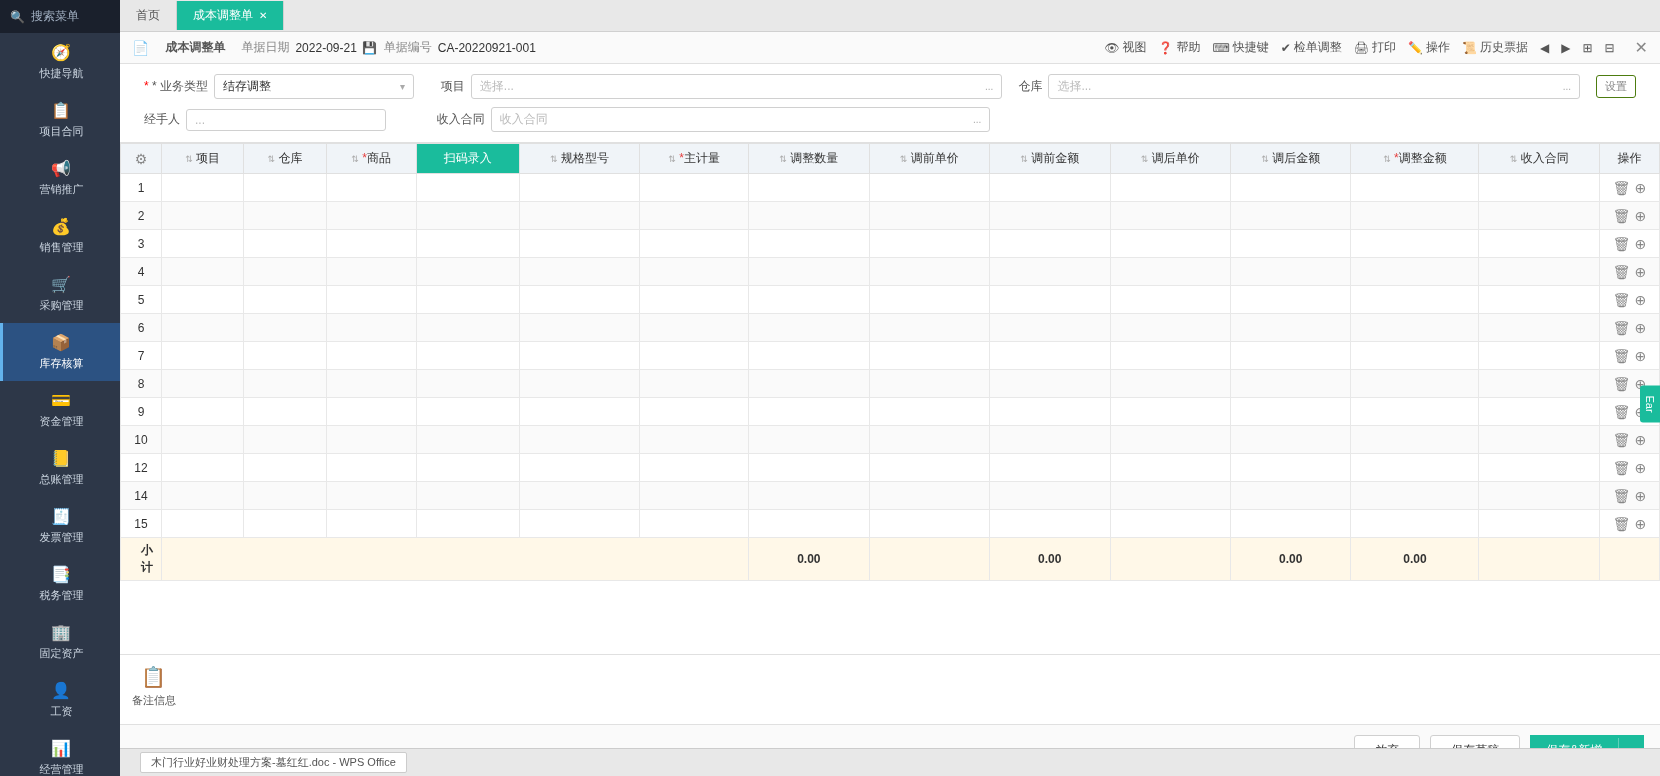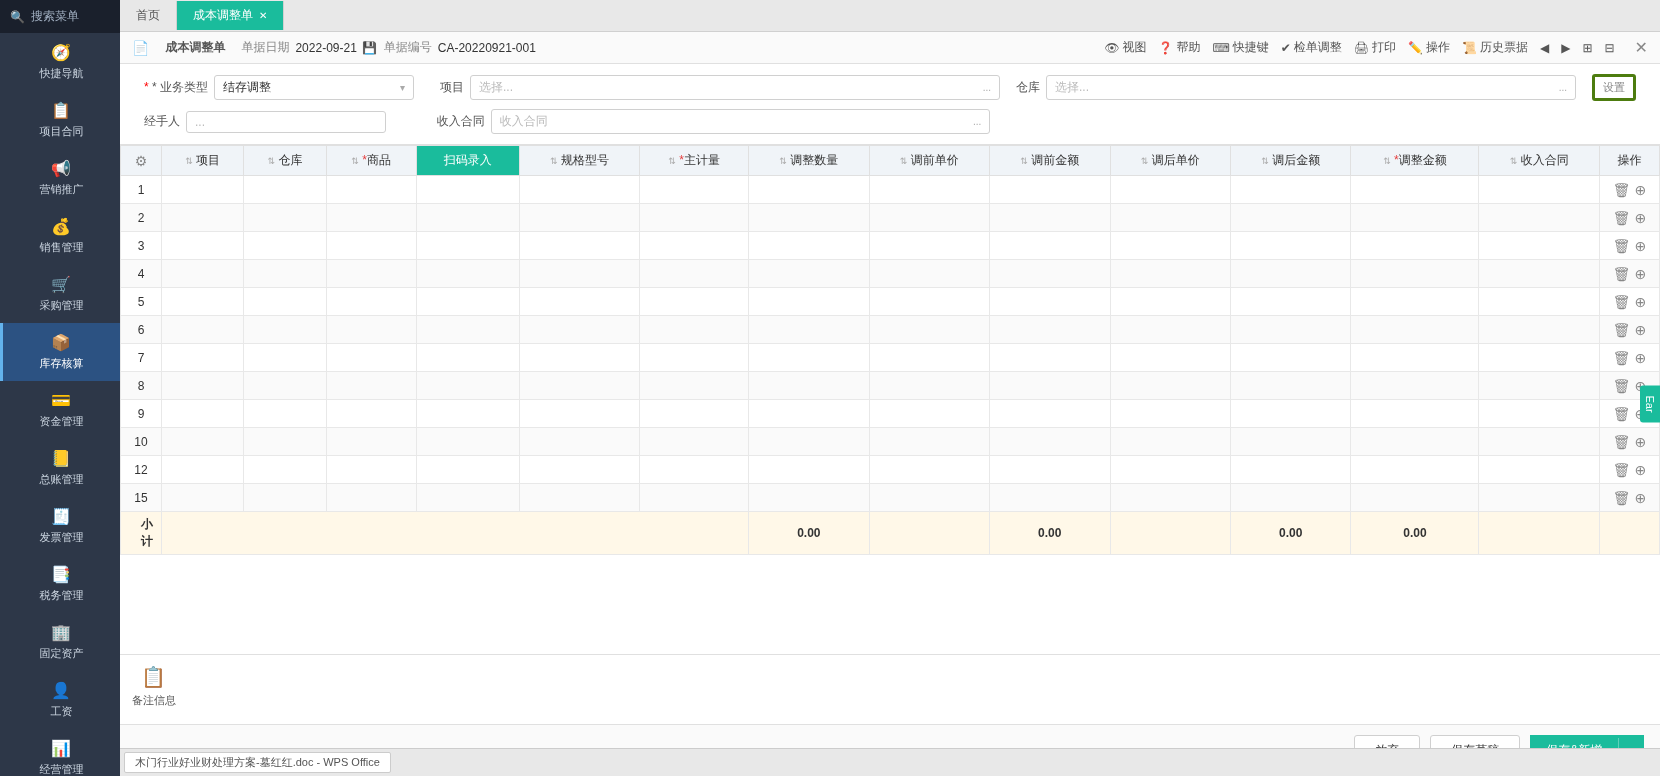--- a/index.html
+++ b/index.html
@@ -74,21 +74,21 @@
     .footer { border-top: 1px solid #e0e0e0; padding: 10px 16px; display: flex; justify-content: flex-end; gap: 10px; background: #fafafa; flex-shrink: 0; }
     .btn { padding: 6px 20px; border-radius: 3px; cursor: pointer; font-size: 12px; border: 1px solid #d0d0d0; background: #fff; color: #333; }
     .btn-split { background: #1abc9c; color: #fff; border-color: #1abc9c; display: flex; align-items: center; gap: 0; padding: 0; }
     .btn-split-main { padding: 6px 16px; cursor: pointer; }
     .btn-split-arrow { padding: 6px 8px; border-left: 1px solid rgba(255,255,255,0.3); cursor: pointer; }
 
     
     .right-edge { position: absolute; right: 0; top: 50%; transform: translateY(-50%); background: #1abc9c; color: #fff; writing-mode: vertical-rl; padding: 10px 4px; cursor: pointer; font-size: 11px; border-radius: 3px 0 0 3px; }
 
     
-    .taskbar { position: fixed; bottom: 0; left: 120px; right: 0; background: #e8e8e8; border-top: 1px solid #ccc; padding: 4px 4px; display: flex; align-items: center; gap: 8px; font-size: 11px; color: #555; height: 28px; z-index: 10; }
+    .taskbar { position: fixed; bottom: 0; left: 120px; right: 0; background: #e8e8e8; border-top: 1px solid #ccc; padding: 4px 20px; display: flex; align-items: center; gap: 8px; font-size: 11px; color: #555; height: 28px; z-index: 10; }
     .taskbar-item { background: #fff; border: 1px solid #ccc; padding: 2px 10px; border-radius: 2px; cursor: pointer; display: flex; align-items: center; gap: 4px; }
   </style>
 </head>
 <body>
 
 <div class="sidebar">
   <div class="sidebar-search">
     <span class="sidebar-search-icon">🔍</span>
     <span class="sidebar-search-text">搜索菜单</span>
   </div>
@@ -209,21 +209,21 @@
           </div>
         </div>
         <div class="form-field" style="flex:2;">
           <span class="form-label">仓库</span>
           <div class="form-input" style="flex:1;">
             <span class="form-input-placeholder">选择...</span>
             <span class="form-input-ellipsis">...</span>
           </div>
         </div>
         <div class="form-field" style="flex:0;white-space:nowrap;">
-          <span style="color:#888;font-size:11px;border:3px solid #4d7c0f;padding:3px 8px;border-radius:3px;cursor:pointer;">设置</span>
+          <span style="color:#888;font-size:11px;border:1px solid #4d7c0f;padding:3px 8px;border-radius:3px;cursor:pointer;">设置</span>
         </div>
       </div>
       <div class="form-row">
         <div class="form-field">
           <span class="form-label">经手人</span>
           <div class="form-input" style="max-width:200px;">
             <span class="form-input-placeholder">...</span>
           </div>
         </div>
         <div class="form-field" style="flex:2;">
@@ -497,20 +497,42 @@
     <td></td>
     <td></td>
     <td class="col-actions">
       <div class="action-btns">
         <span class="action-btn">🗑</span>
         <span class="action-btn">⊕</span>
       </div>
     </td>
   </tr>
             <tr>
+    <td class="row-num">14</td>
+    <td></td>
+    <td></td>
+    <td></td>
+    <td></td>
+    <td></td>
+    <td></td>
+    <td></td>
+    <td></td>
+    <td></td>
+    <td></td>
+    <td></td>
+    <td></td>
+    <td></td>
+    <td class="col-actions">
+      <div class="action-btns">
+        <span class="action-btn">🗑</span>
+        <span class="action-btn">⊕</span>
+      </div>
+    </td>
+  </tr>
+            <tr>
     <td class="row-num">15</td>
     <td></td>
     <td></td>
     <td></td>
     <td></td>
     <td></td>
     <td></td>
     <td></td>
     <td></td>
     <td></td>

